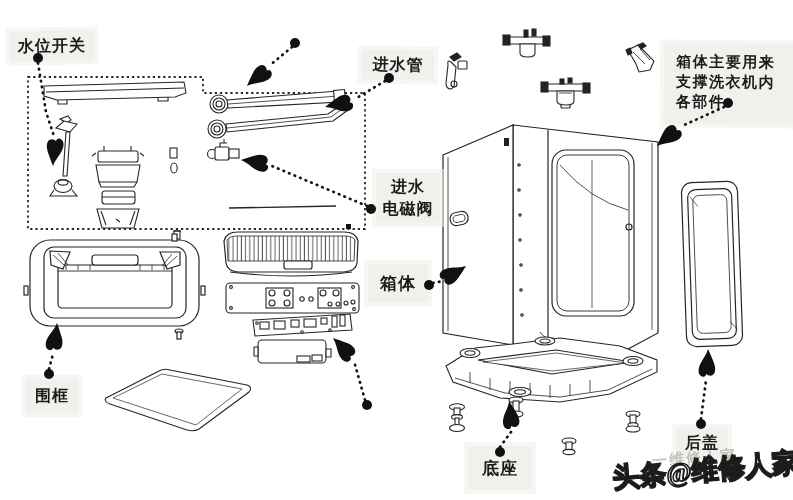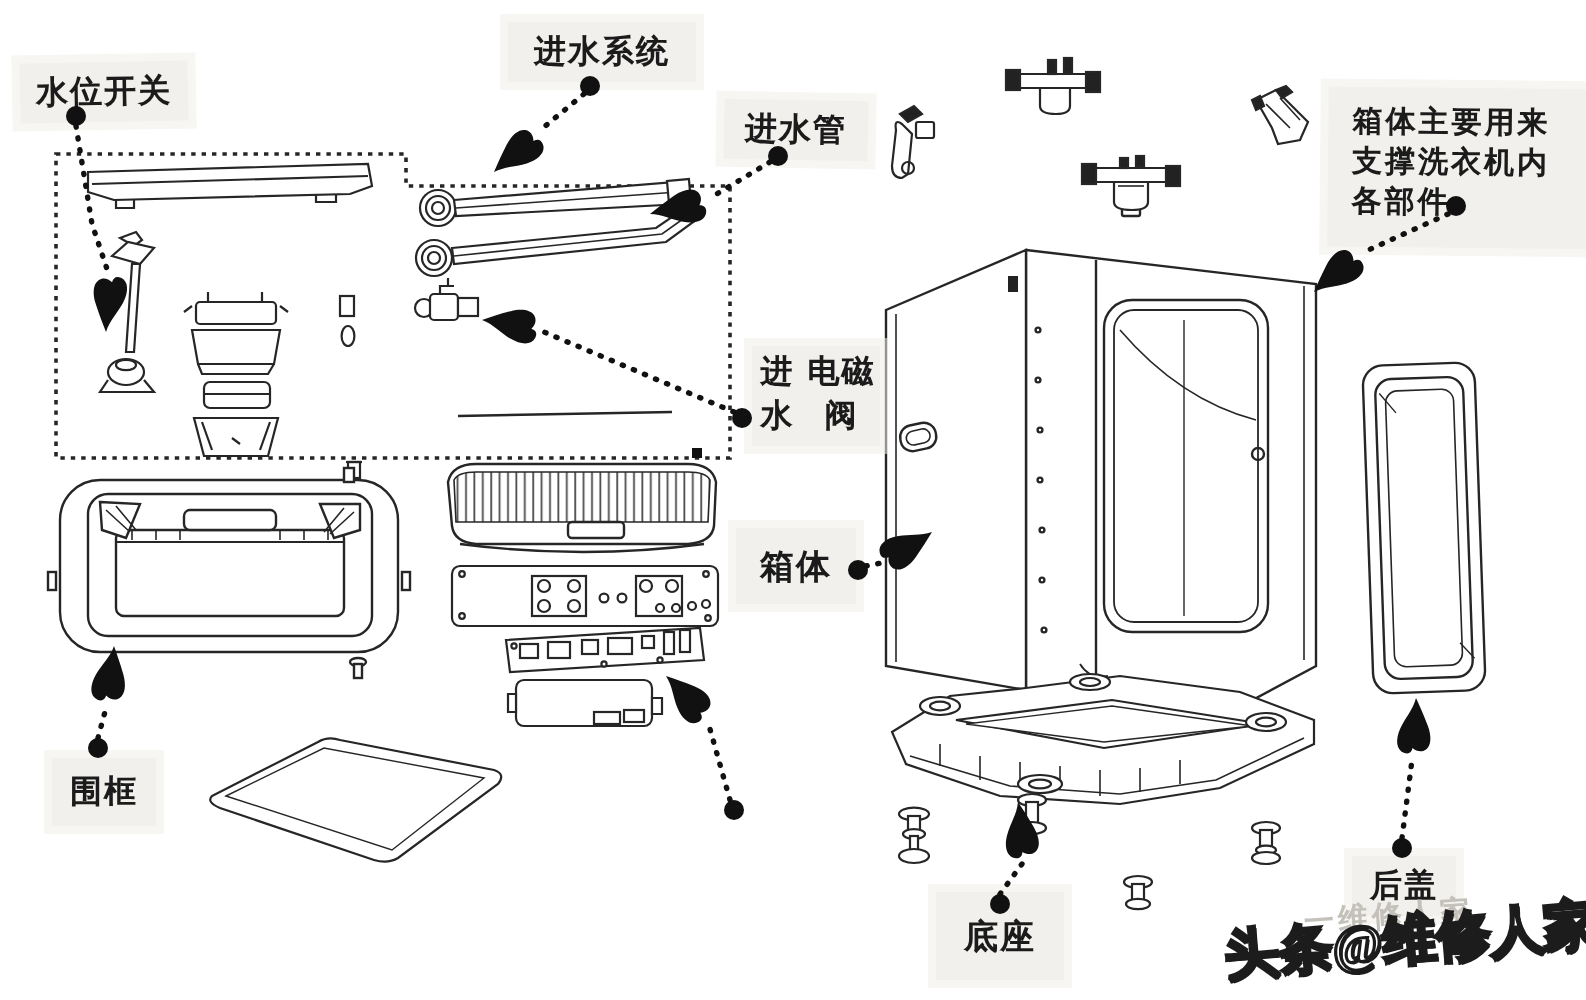--- a/index.html
+++ b/index.html
@@ -12,21 +12,21 @@
   svg.layer{position:absolute;left:0;top:0;}
   .parts{z-index:1;color:var(--ink);}
   .leaders{z-index:3;color:var(--leader);pointer-events:none;}
   .plabel{position:absolute;z-index:2;background:var(--label_bg);color:var(--label_fg);
           display:flex;align-items:center;justify-content:center;text-align:center;
           font-weight:700;font-size:16px;letter-spacing:1px;
           box-shadow:0 0 0 4px rgba(240,238,233,.55);}
   .plabel .ln{display:block;}
   .note{flex-direction:column;align-items:flex-start;justify-content:flex-start;
         padding:8px 0 0 12px;font-size:15px;line-height:20px;letter-spacing:1.5px;text-align:left;}
-  .two-line{flex-direction:row;line-height:22px;}
+  .two-line{flex-direction:column;line-height:22px;}
   .wm-faint{position:absolute;z-index:2;color:var(--wm_faint);font-size:15px;font-weight:700;
             letter-spacing:2px;transform:rotate(-4deg);white-space:nowrap;}
   .wm-main{position:absolute;z-index:4;color:var(--wm_fill);font-size:27px;font-weight:700;
            letter-spacing:0px;transform:rotate(-5deg);white-space:nowrap;
            -webkit-text-stroke:1.6px var(--wm_stroke);
            text-shadow:1px 1px 0 var(--wm_stroke);}
 </style>
 </head>
 <body>
 
@@ -261,21 +261,20 @@
 
       <path d="M628,50 l10,-5 16,16 -4,9 -11,2 -3,-8 Z"></path>
       <path d="M638,45 l5,-2 3,3 -5,3 Z" fill="#222"></path>
       <path d="M630,48 l-4,2 2,5 4,-2 Z" fill="#222"></path>
       <path d="M633,52 l12,12 M640,49 l10,11" fill="none" stroke-width="0.8"></path>
     </g>
   </svg>
 
   <div class="plabel" style="left:10px;top:31px;width:84px;height:30px;transform:rotate(-1deg);">水位开关</div>
 
-  <div class="plabel" style="left:254px;top:11px;width:94px;height:30px;">进水系统</div>
 
   <div class="plabel" style="left:362px;top:50px;width:72px;height:30px;transform:rotate(1deg);">进水管</div>
 
   <div class="plabel two-line" style="left:376px;top:173px;width:64px;height:50px;">
     <span class="ln">进水</span>
     <span class="ln">电磁阀</span>
   </div>
 
   <div class="plabel note" style="left:664px;top:44px;width:127px;height:72px;transform:rotate(0.6deg);">
     <span class="ln">箱体主要用来</span>

